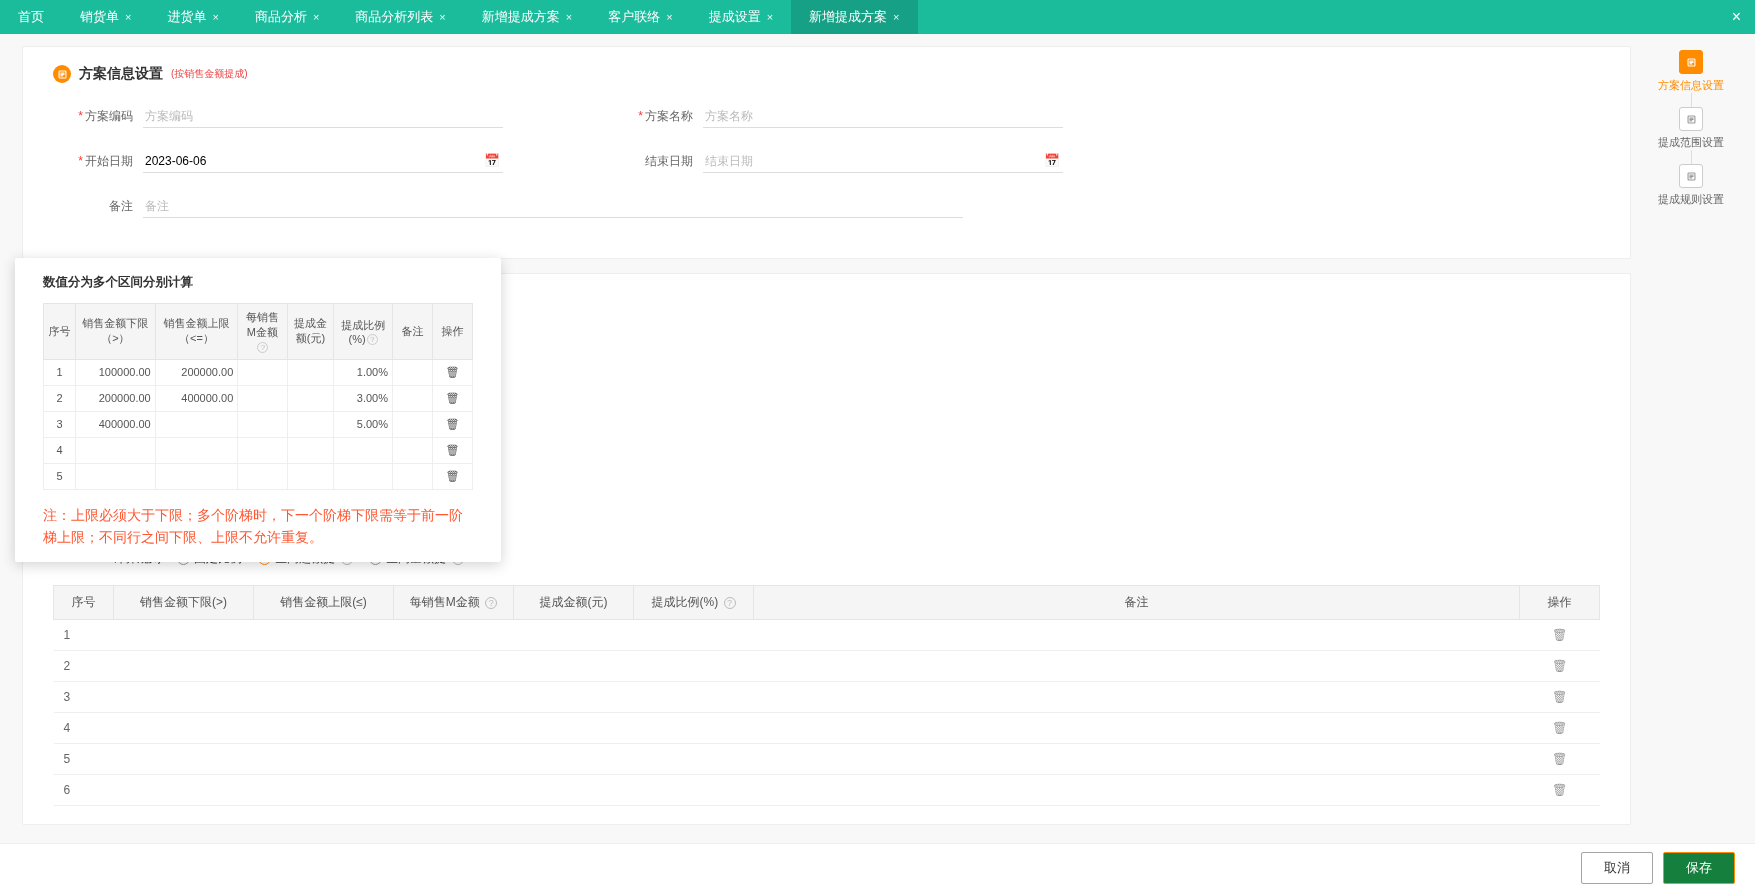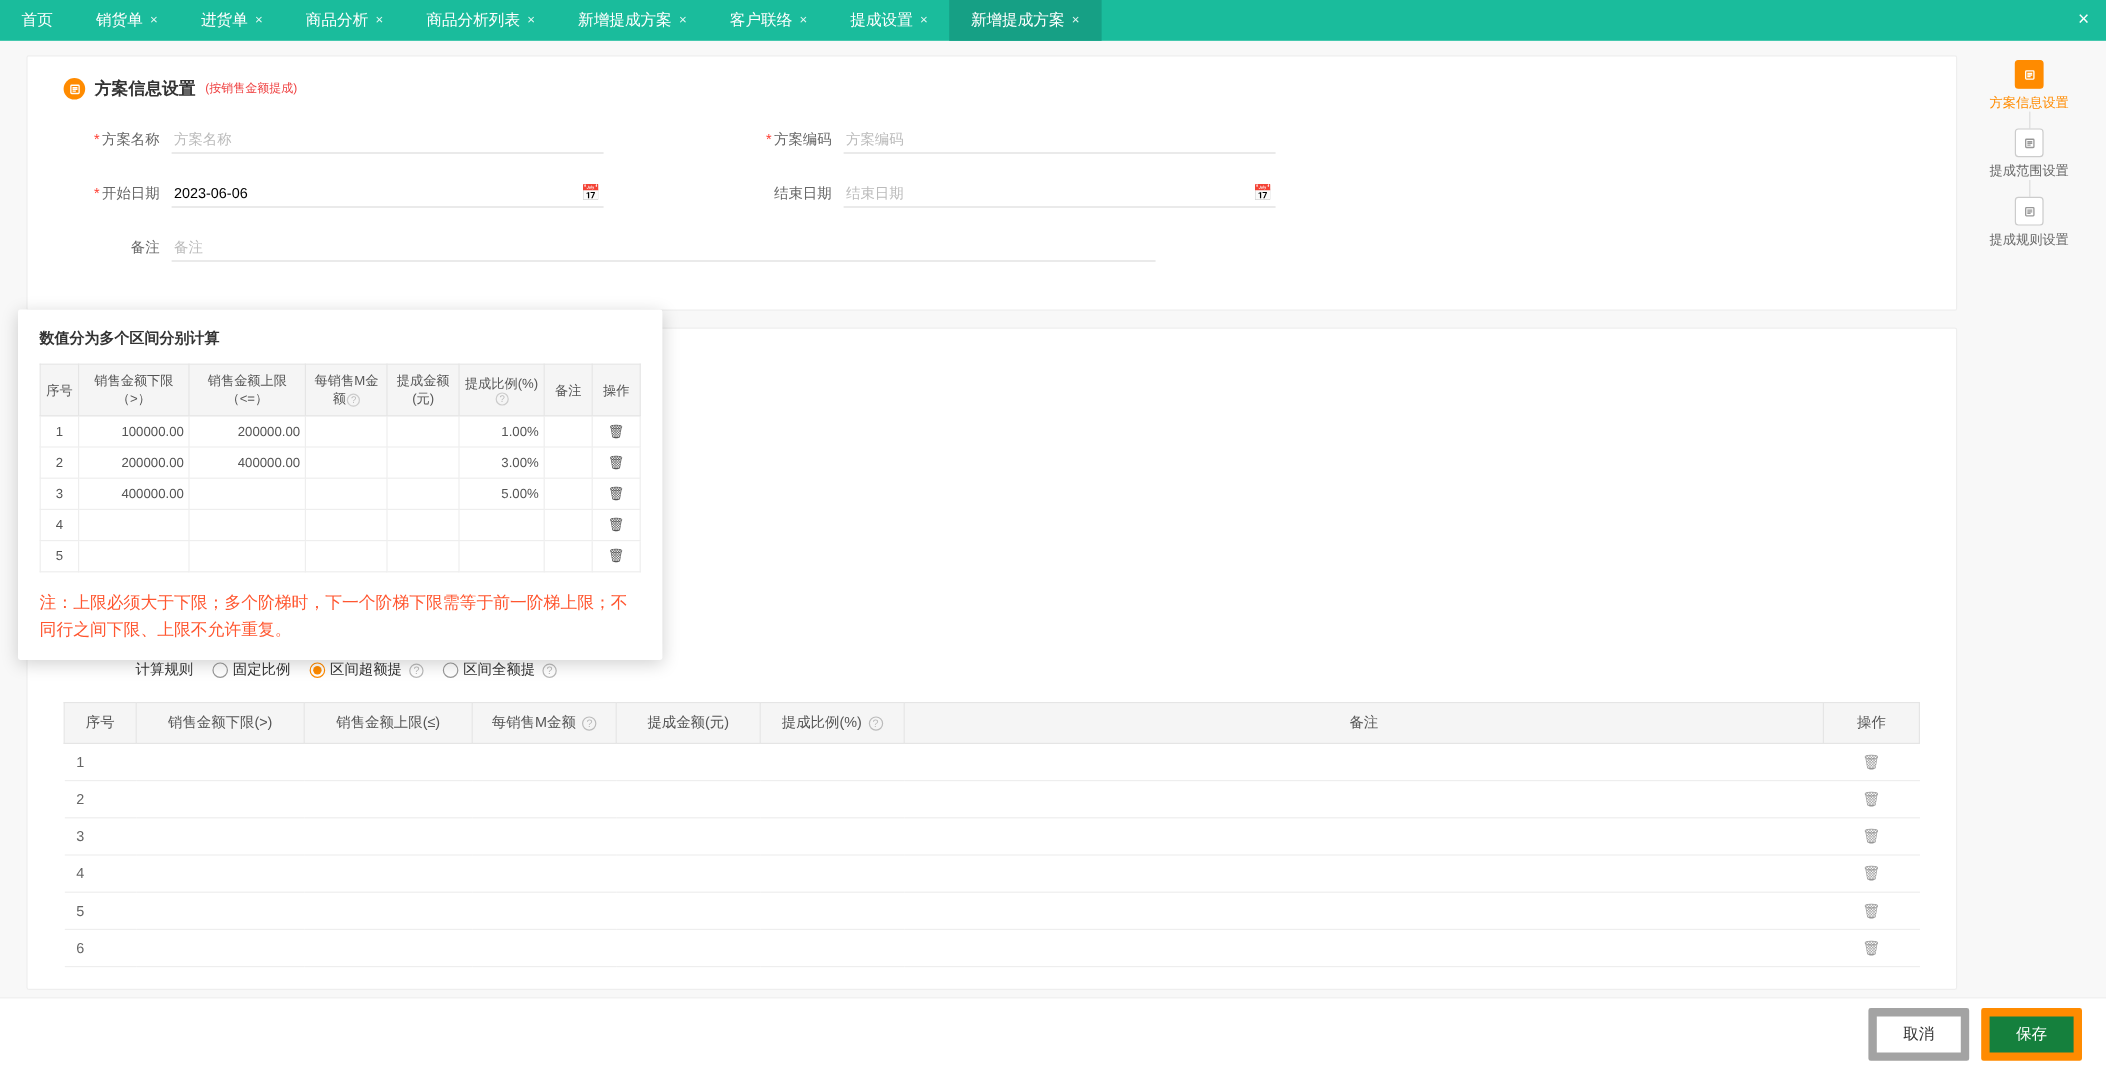--- a/index.html
+++ b/index.html
@@ -53,34 +53,34 @@
   .help-icon { width: 12px; height: 12px; border: 1px solid #bbb; border-radius: 50%; font-size: 9px; color: #bbb; display: inline-flex; align-items: center; justify-content: center; margin-left: 2px; }
 
   
   .big-table { width: 100%; border-collapse: collapse; font-size: 12px; }
   .big-table th { background: #f5f5f5; border: 1px solid #e5e5e5; padding: 8px 6px; font-weight: normal; color: #555; text-align: center; }
   .big-table td { border-bottom: 1px solid #eee; padding: 8px 6px; color: #666; text-align: center; }
   .big-table td:first-child { text-align: left; padding-left: 10px; }
   .big-table .trash { color: #999; cursor: pointer; }
 
   
-  .popover { position: absolute; left: 15px; top: 258px; width: 537px; background: #fff; box-shadow: 0 3px 14px rgba(0,0,0,0.18); border-radius: 2px; padding: 16px 18px 14px; z-index: 100; }
+  .popover { position: absolute; left: 15px; top: 258px; width: 486px; background: #fff; box-shadow: 0 3px 14px rgba(0,0,0,0.18); border-radius: 2px; padding: 16px 28px 14px; z-index: 100; }
   .popover-title { font-size: 12.5px; font-weight: bold; margin-bottom: 12px; color: #333; }
   .popover-example { font-size: 12px; line-height: 1.75; color: #444; margin-bottom: 12px; display: flex; }
   .popover-example-tag { background: #e8f5f0; color: #1abc9c; padding: 0 4px; border-radius: 2px; height: 18px; flex-shrink: 0; margin-right: 6px; font-size: 11px; }
   .popover-table { width: 100%; border-collapse: collapse; font-size: 11px; }
   .popover-table th { background: #f5f5f5; border: 1px solid #e5e5e5; padding: 6px 4px; font-weight: normal; color: #555; }
   .popover-table td { border: 1px solid #eee; padding: 6px 4px; text-align: right; color: #555; }
   .popover-table td.center { text-align: center; }
   .popover-note { color: #ff5630; font-size: 14px; margin-top: 14px; line-height: 1.6; }
   .mini-help { width: 11px; height: 11px; border: 1px solid #ccc; border-radius: 50%; font-size: 8px; color: #bbb; display: inline-flex; align-items: center; justify-content: center; vertical-align: middle; margin-left: 1px; }
 
   
   .footer { position: fixed; bottom: 0; right: 0; left: 0; background: #fff; border-top: 1px solid #eee; padding: 8px 20px; display: flex; justify-content: flex-end; gap: 10px; }
-  .btn { padding: 6px 22px; border-radius: 2px; font-size: 13px; cursor: pointer; border: 7px solid #a3a3a3; background: #fff; color: #333; }
+  .btn { padding: 6px 22px; border-radius: 2px; font-size: 13px; cursor: pointer; border: 1px solid #a3a3a3; background: #fff; color: #333; }
   .btn.primary { background: #15803d; border-color: #ff8b00; color: #fff; }
 
   .icon-svg { width: 11px; height: 11px; }
 </style>
 </head>
 <body>
 
 <div class="tabs-bar">
   <div class="tab">
       <span>首页</span>
@@ -129,29 +129,29 @@
           <svg class="icon-svg" viewBox="0 0 16 16" fill="none" stroke="currentColor" stroke-width="1.6">
               <rect x="3" y="3" width="10" height="10" rx="1"></rect>
               <path d="M5 6h6M5 8h6M5 10h4"></path>
             </svg>
         </span>
         <span class="card-header-title">方案信息设置</span>
         <span class="card-header-sub">(按销售金额提成)</span>
       </div>
       <div class="form-row">
         <div class="form-field">
+          <span class="form-label"><span class="req">*</span><span>方案编码</span></span>
+          <span class="input-wrapper">
+            <input class="form-input" placeholder="方案编码" style="">
+          </span>
+        </div>
+        <div class="form-field">
           <span class="form-label"><span class="req">*</span><span>方案名称</span></span>
           <span class="input-wrapper">
             <input class="form-input" placeholder="方案名称" style="">
-          </span>
-        </div>
-        <div class="form-field">
-          <span class="form-label"><span class="req">*</span><span>方案编码</span></span>
-          <span class="input-wrapper">
-            <input class="form-input" placeholder="方案编码" style="">
           </span>
         </div>
       </div>
       <div class="form-row">
         <div class="form-field">
           <span class="form-label"><span class="req">*</span><span>开始日期</span></span>
           <span class="input-wrapper">
             <input class="form-input" value="2023-06-06" style="">
             <span class="date-icon">📅</span>
           </span>

